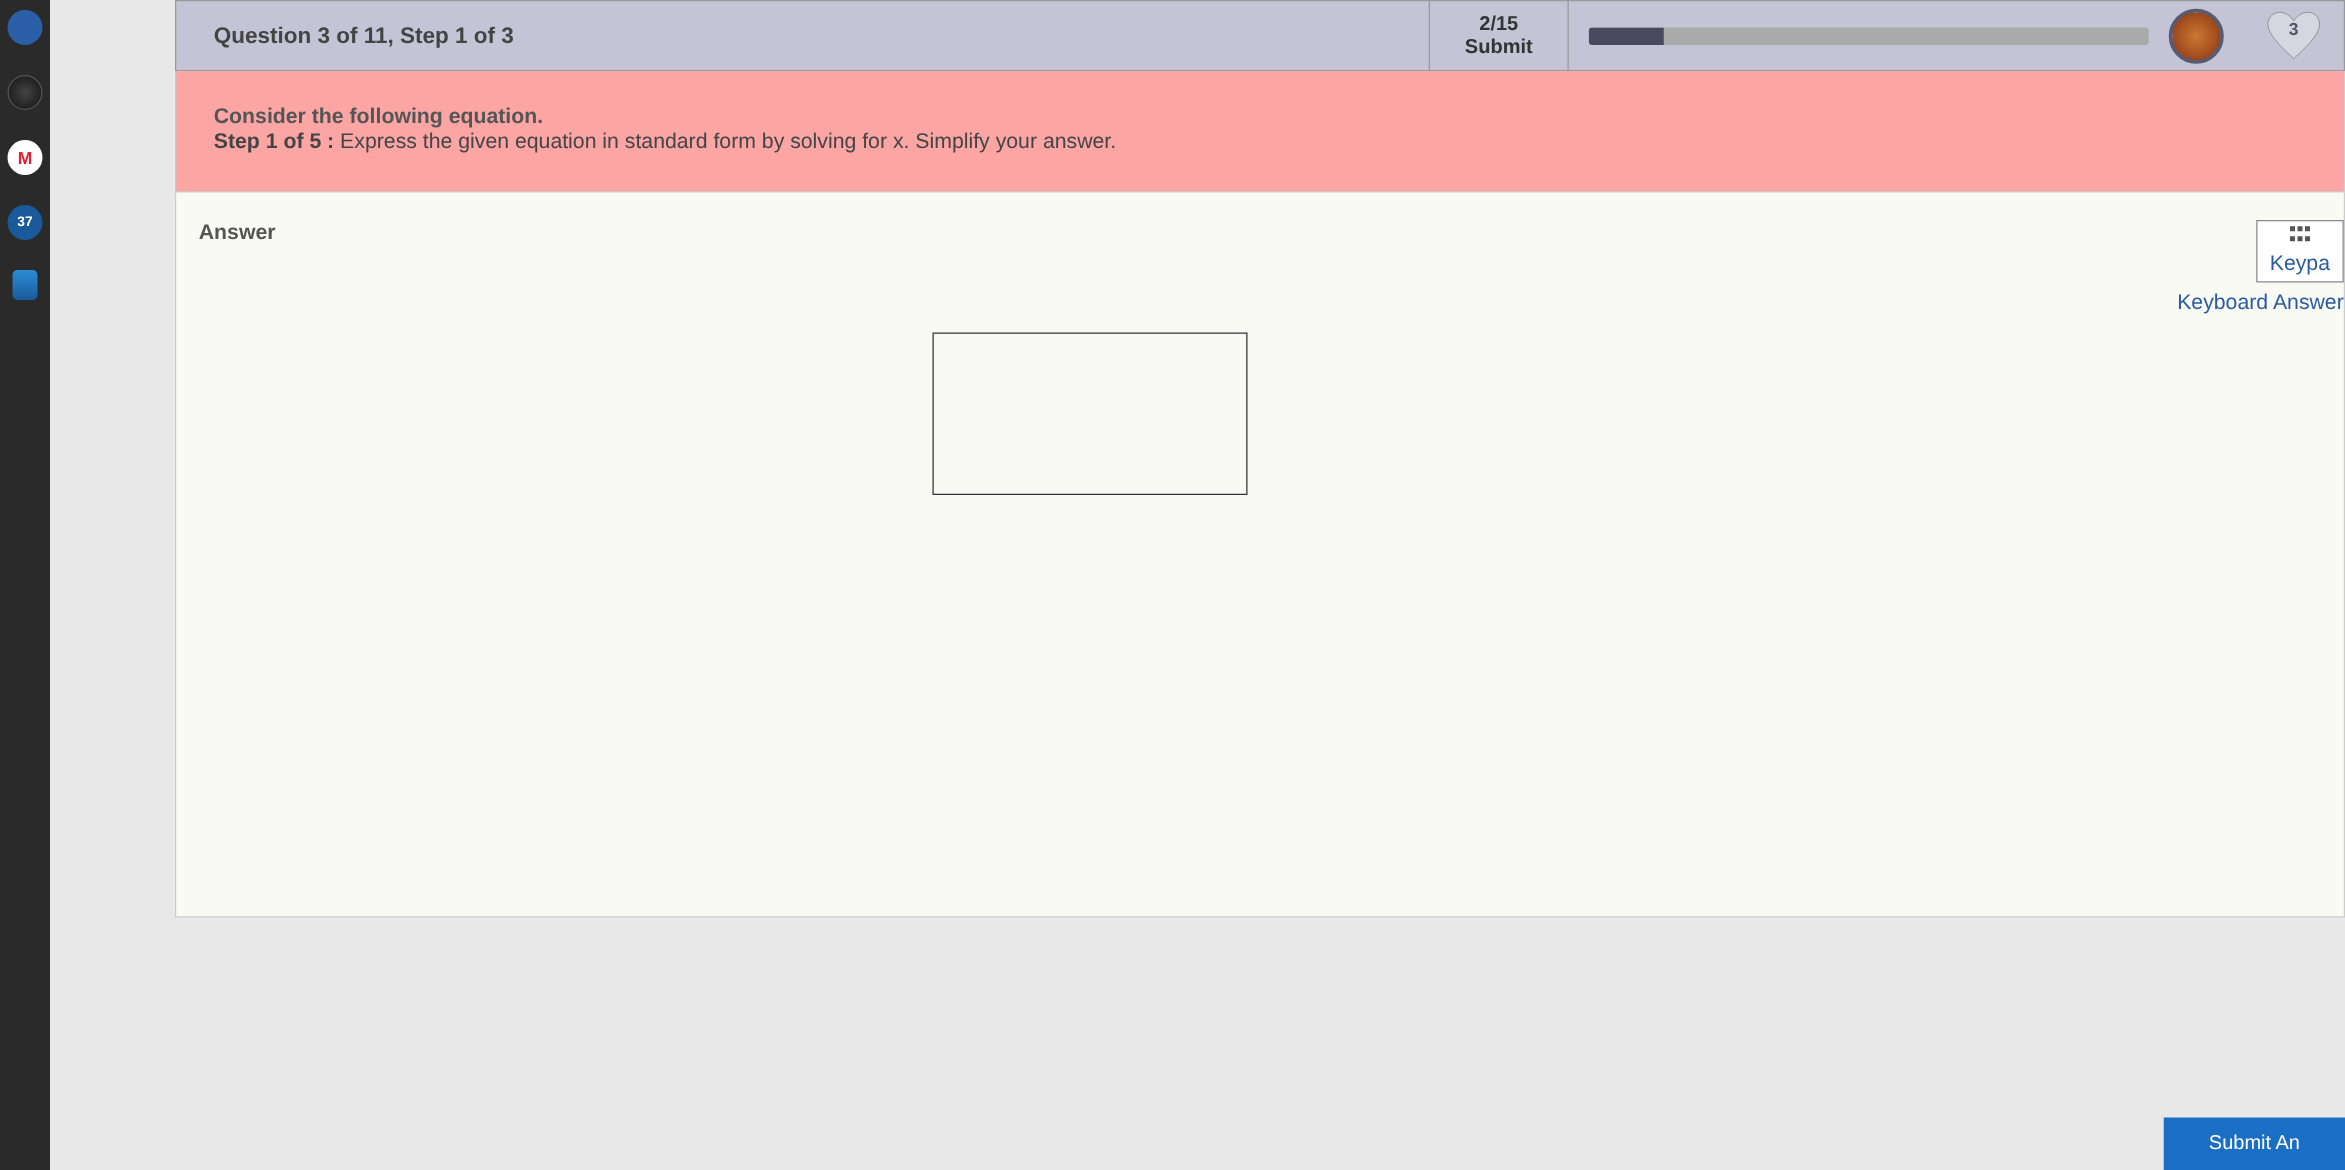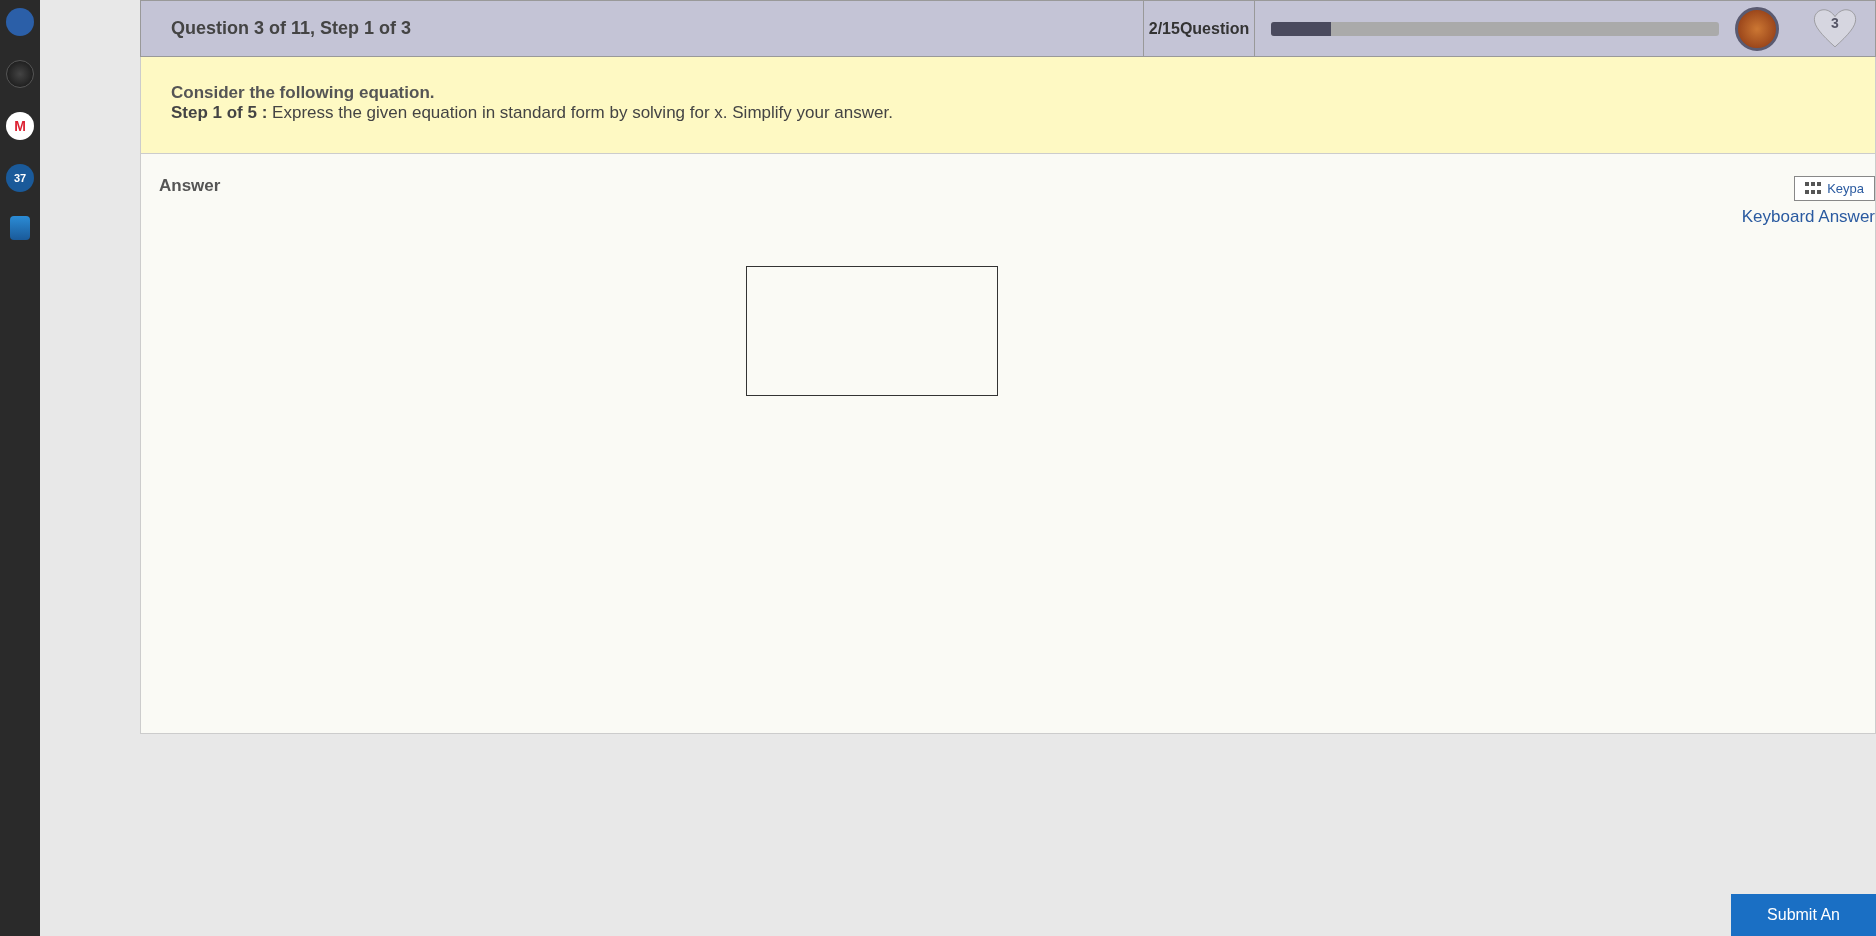--- a/index.html
+++ b/index.html
@@ -63,21 +63,21 @@
       font-weight: bold;
       color: #444;
       flex: 1;
     }
     .score-box {
       width: 112px;
       height: 57px;
       border-left: 1px solid #999;
       border-right: 1px solid #999;
       display: flex;
-      flex-direction: row;
+      flex-direction: column;
       align-items: center;
       justify-content: center;
       font-weight: bold;
       color: #333;
       font-size: 16px;
     }
     .progress-zone {
       width: 540px;
       height: 57px;
       display: flex;
@@ -120,21 +120,21 @@
     .heart svg { width:100%; height:100%; }
     .heart-num {
       position:absolute;
       top:6px; left:0; right:0;
       text-align:center;
       color:#fff;
       font-weight:bold;
       font-size:14px;
     }
     .question-body {
-      background: #fef9c3;
+      background: #fca5a5;
       border-left: 1px solid #ccc;
       border-right: 1px solid #ccc;
       border-bottom: 1px solid #ccc;
       padding: 26px 30px 30px 30px;
       color: #444;
     }
     .instr { font-size: 17px; font-weight: bold; color:#555;}
     .equation {
       text-align: center;
       font-family: 'Times New Roman', serif;
@@ -167,26 +167,27 @@
       padding-left: 18px;
     }
     .right-links {
       text-align: right;
       padding-right: 0;
     }
     .keypad-btn {
       background: #fff;
       border: 1px solid #888;
       padding: 4px 10px;
-      font-size: 13px;
+      font-size: 17px;
       color: #2a5aa0;
       display: inline-flex;
       align-items: center;
       gap: 6px;
       cursor: pointer;
+      flex-direction: column;
     }
     .kb-short {
       color: #2a5aa0;
       font-size: 17px;
       margin-top: 6px;
       cursor: pointer;
     }
     .answer-input {
       position: absolute;
       left: 605px;
@@ -232,21 +233,21 @@
   <div class="dock-item dock-g">37</div>
   <div class="dock-item dock-sq"></div>
 </div>
 
 <div class="content-wrap">
 
   <div class="header-bar">
     <div class="question-title">Question 3 of 11, Step 1 of 3</div>
     <div class="score-box">
       <div>2/15</div>
-      <div>Question</div>
+      <div>Submit</div>
     </div>
     <div class="progress-zone">
       <div class="progress-bar">
         <div class="progress-fill" style="width: 13.3%;"></div>
       </div>
       <div class="avatar"></div>
     </div>
     <div class="heart-zone">
       <div class="heart">
         <svg viewBox="0 0 32 28">

